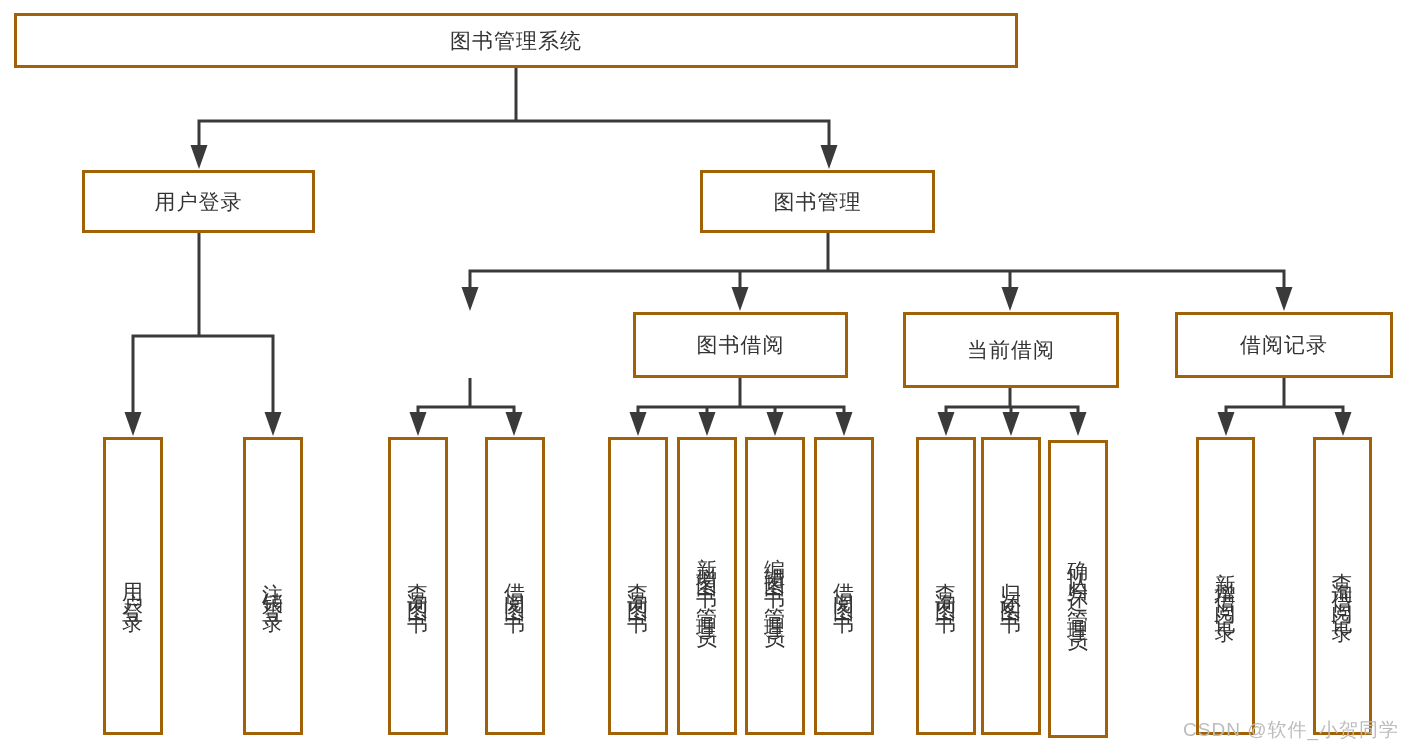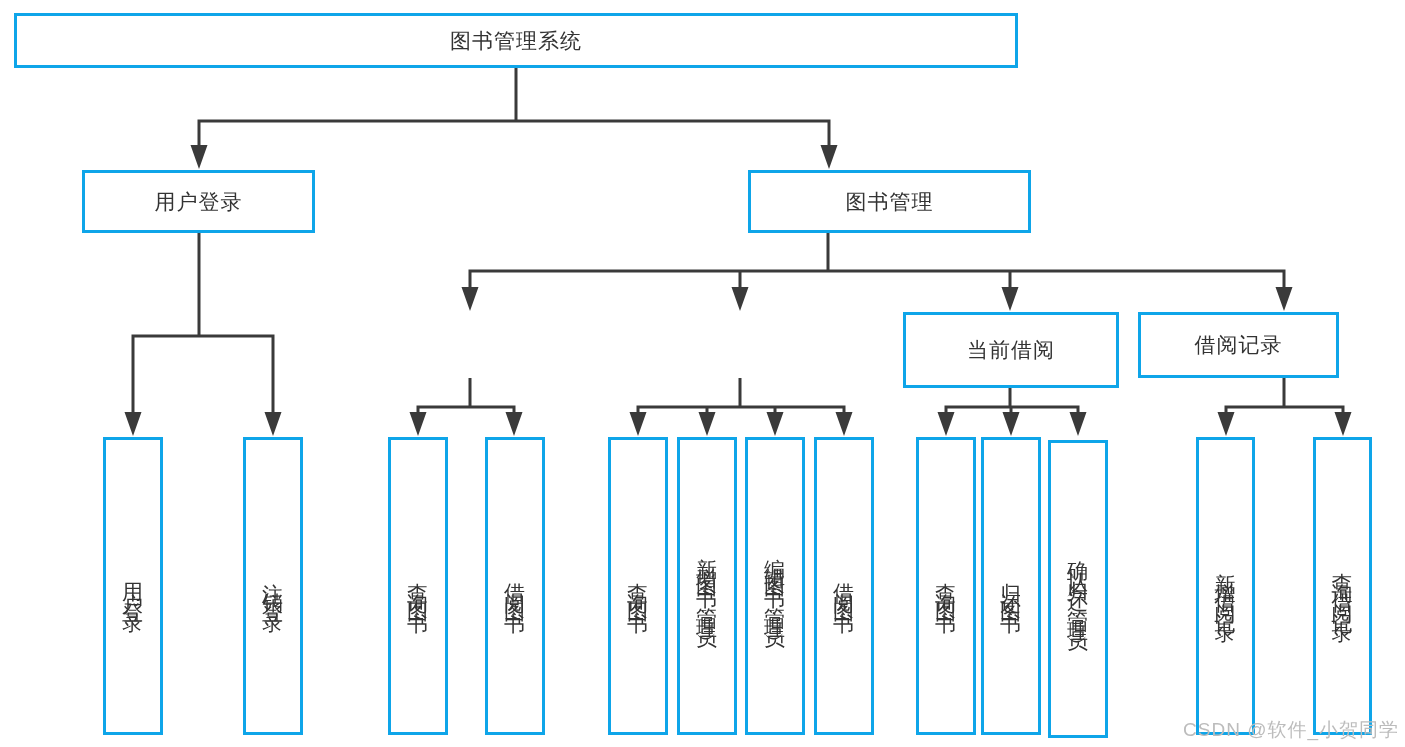--- a/index.html
+++ b/index.html
@@ -10,21 +10,21 @@
     font-family:"Liberation Sans","DejaVu Sans",sans-serif;
     overflow:hidden;
   }
   .connectors{
     position:absolute;left:0;top:0;width:1405px;height:747px;
     pointer-events:none;
   }
   .node{
     position:absolute;
     box-sizing:border-box;
-    border:3px solid #0ea5e9;
+    border:3px solid #a16207;
     background:#ffffff;
     color:#333333;
     display:flex;
     align-items:center;
     justify-content:center;
     z-index:2;
   }
   .hbox{
     font-size:21px;
     letter-spacing:1px;
@@ -71,24 +71,25 @@
              M629.5 412 L646.5 412 L638 436 Z  M698.5 412 L715.5 412 L707 436 Z
              M766.5 412 L783.5 412 L775 436 Z  M835.5 412 L852.5 412 L844 436 Z
              M937.5 412 L954.5 412 L946 436 Z  M1002.5 412 L1019.5 412 L1011 436 Z
              M1069.5 412 L1086.5 412 L1078 436 Z
              M1217.5 412 L1234.5 412 L1226 436 Z  M1334.5 412 L1351.5 412 L1343 436 Z"></path>
   </svg>
 
   <div class="node hbox" style="left:14px;top:13px;width:1004px;height:55px">图书管理系统</div>
 
   <div class="node hbox" style="left:82px;top:170px;width:233px;height:63px">用户登录</div>
-  <div class="node hbox" style="left:748px;top:170px;width:283px;height:63px">图书管理</div>
+  <div class="node hbox" style="left:700px;top:170px;width:235px;height:63px">图书管理</div>
 
+  <div class="node hbox" style="left:633px;top:312px;width:215px;height:66px">图书借阅</div>
   <div class="node hbox" style="left:903px;top:312px;width:216px;height:76px">当前借阅</div>
-  <div class="node hbox" style="left:1138px;top:312px;width:201px;height:66px">借阅记录</div>
+  <div class="node hbox" style="left:1175px;top:312px;width:218px;height:66px">借阅记录</div>
 
   <div class="node vbox" style="left:103px;top:437px;width:60px;height:298px">用户登录</div>
   <div class="node vbox" style="left:243px;top:437px;width:60px;height:298px">注销登录</div>
 
   <div class="node vbox" style="left:388px;top:437px;width:60px;height:298px">查询图书</div>
   <div class="node vbox" style="left:485px;top:437px;width:60px;height:298px">借阅图书</div>
 
   <div class="node vbox" style="left:608px;top:437px;width:60px;height:298px">查询图书</div>
   <div class="node vbox" style="left:677px;top:437px;width:60px;height:298px">新增图书（管理员）</div>
   <div class="node vbox" style="left:745px;top:437px;width:60px;height:298px">编辑图书（管理员）</div>

